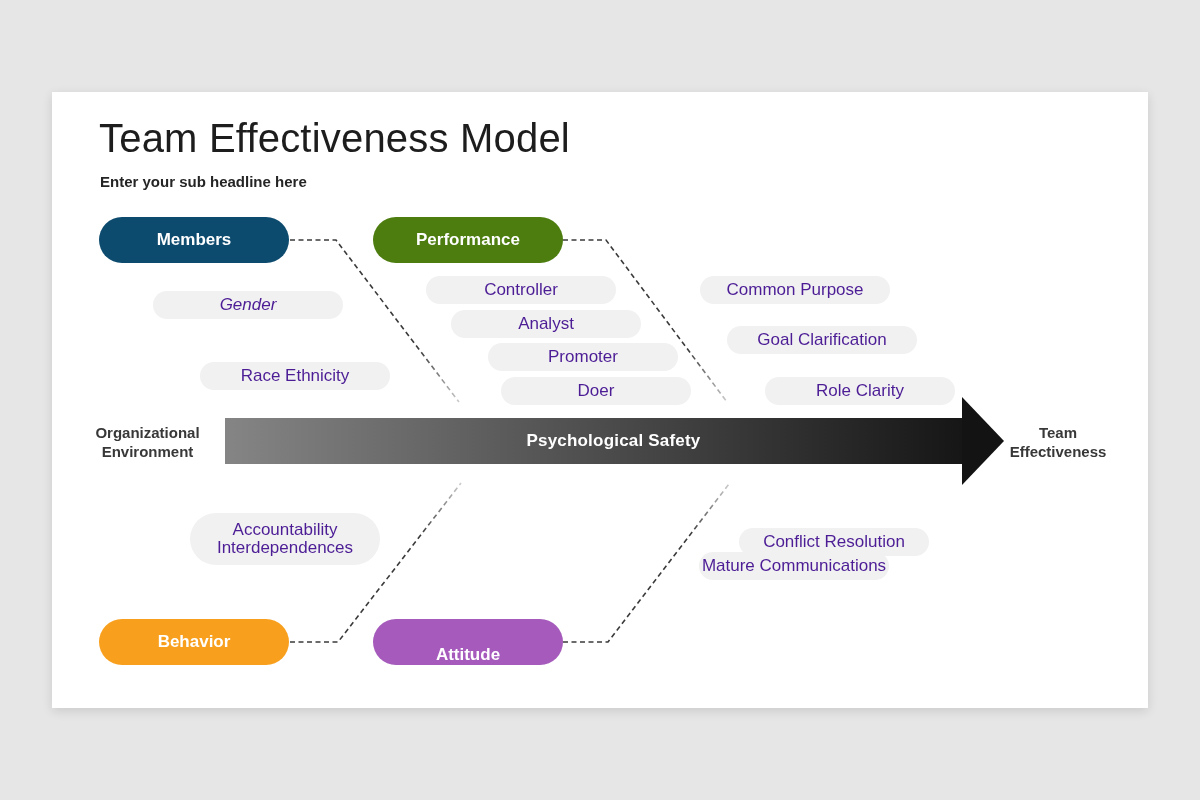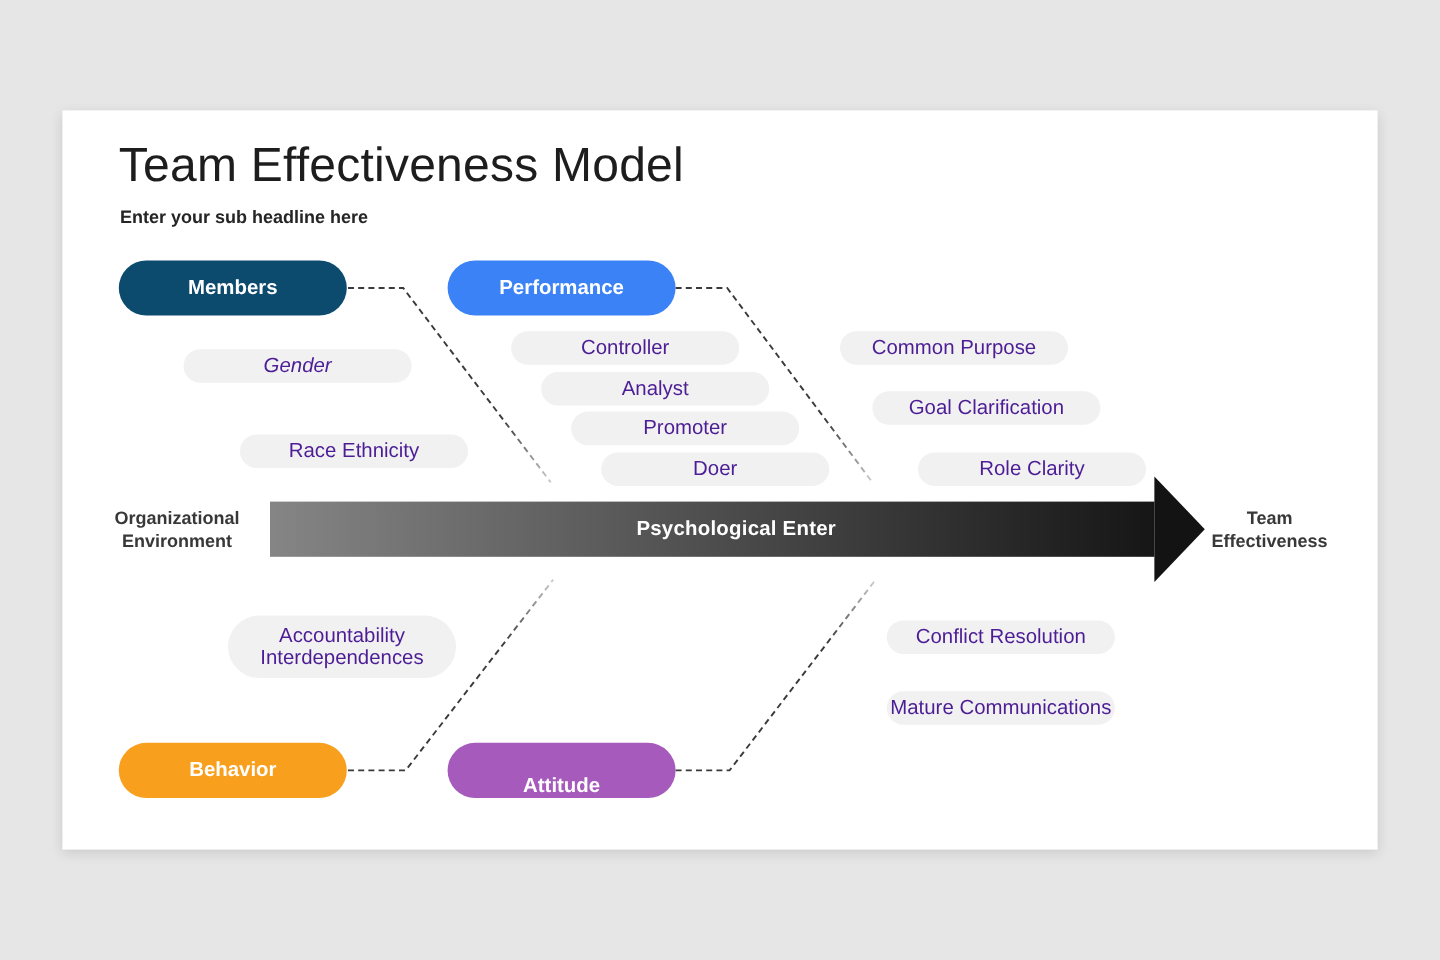--- a/index.html
+++ b/index.html
@@ -33,27 +33,27 @@
   .factor-pill{
     position:absolute;width:190px;height:28px;border-radius:14px;
     background:#f1f1f2;
     display:flex;align-items:center;justify-content:center;
     font-size:17px;color:#4c1d95;text-align:center;
   }
   .p-gender{left:153px;top:291px;font-style:italic;}
   .p-race{left:200px;top:362px;}
   .p-controller{left:426px;top:276px;}
   .p-analyst{left:451px;top:310px;}
-  .p-promoter{left:476px;top:343px;}
+  .p-promoter{left:488px;top:343px;}
   .p-doer{left:501px;top:377px;}
   .p-common{left:700px;top:276px;}
   .p-goal{left:727px;top:326px;}
   .p-role{left:765px;top:377px;}
-  .p-conflict{left:739px;top:517px;}
-  .p-mature{left:739px;top:552px;margin-top:24px;}
+  .p-conflict{left:739px;top:528px;}
+  .p-mature{left:699px;top:552px;}
   .p-accountability{
     left:190px;top:513px;height:52px;border-radius:28px;
     line-height:18px;padding:0 18px;box-sizing:border-box;
   }
   .arrow-bar{
     position:absolute;left:225px;top:418px;width:737px;height:46px;
     background:linear-gradient(to right,#858585,#161616);
     display:flex;align-items:center;justify-content:center;
   }
   .arrow-label{
@@ -107,21 +107,21 @@
   </defs>
   <polyline points="290,240 336,240 459,402" fill="none" stroke="url(#fadeM)" stroke-width="1.6" stroke-dasharray="5,3.5"></polyline>
   <polyline points="563,240 606,240 727,402" fill="none" stroke="url(#fadeP)" stroke-width="1.6" stroke-dasharray="5,3.5"></polyline>
   <polyline points="290,642 338,642 461,483" fill="none" stroke="url(#fadeB)" stroke-width="1.6" stroke-dasharray="5,3.5"></polyline>
   <polyline points="563,642 608,642 729,484" fill="none" stroke="url(#fadeA)" stroke-width="1.6" stroke-dasharray="5,3.5"></polyline>
 </svg>
 
 <div class="cat-pill cat-members" style="background: #0c4a6e;">
   <span>Members</span>
 </div>
-<div class="cat-pill cat-performance" style="background: #3b82f6; justify-content: center;">
+<div class="cat-pill cat-performance" style="background: #4d7c0f; justify-content: center;">
   <span>Performance</span>
 </div>
 <div class="cat-pill cat-behavior" style="background: rgb(248, 160, 29);">
   <span>Behavior</span>
 </div>
 <div class="cat-pill cat-attitude" style="background: rgb(165, 90, 188);">
   <span>Attitude</span>
 </div>
 
 <div class="factor-pill p-gender">Gender</div>
@@ -131,18 +131,18 @@
 <div class="factor-pill p-promoter">Promoter</div>
 <div class="factor-pill p-doer">Doer</div>
 <div class="factor-pill p-common">Common Purpose</div>
 <div class="factor-pill p-goal">Goal Clarification</div>
 <div class="factor-pill p-role">Role Clarity</div>
 <div class="factor-pill p-accountability">Accountability Interdependences</div>
 <div class="factor-pill p-conflict">Conflict Resolution</div>
 <div class="factor-pill p-mature">Mature Communications</div>
 
 <div class="arrow-bar">
-  <span class="arrow-label">Psychological Enter</span>
+  <span class="arrow-label">Psychological Safety</span>
 </div>
 <div class="arrow-head"></div>
 
 <div class="side-label label-left">Organizational Environment</div>
 <div class="side-label label-right">Team Effectiveness</div>
 
 </body></html>

